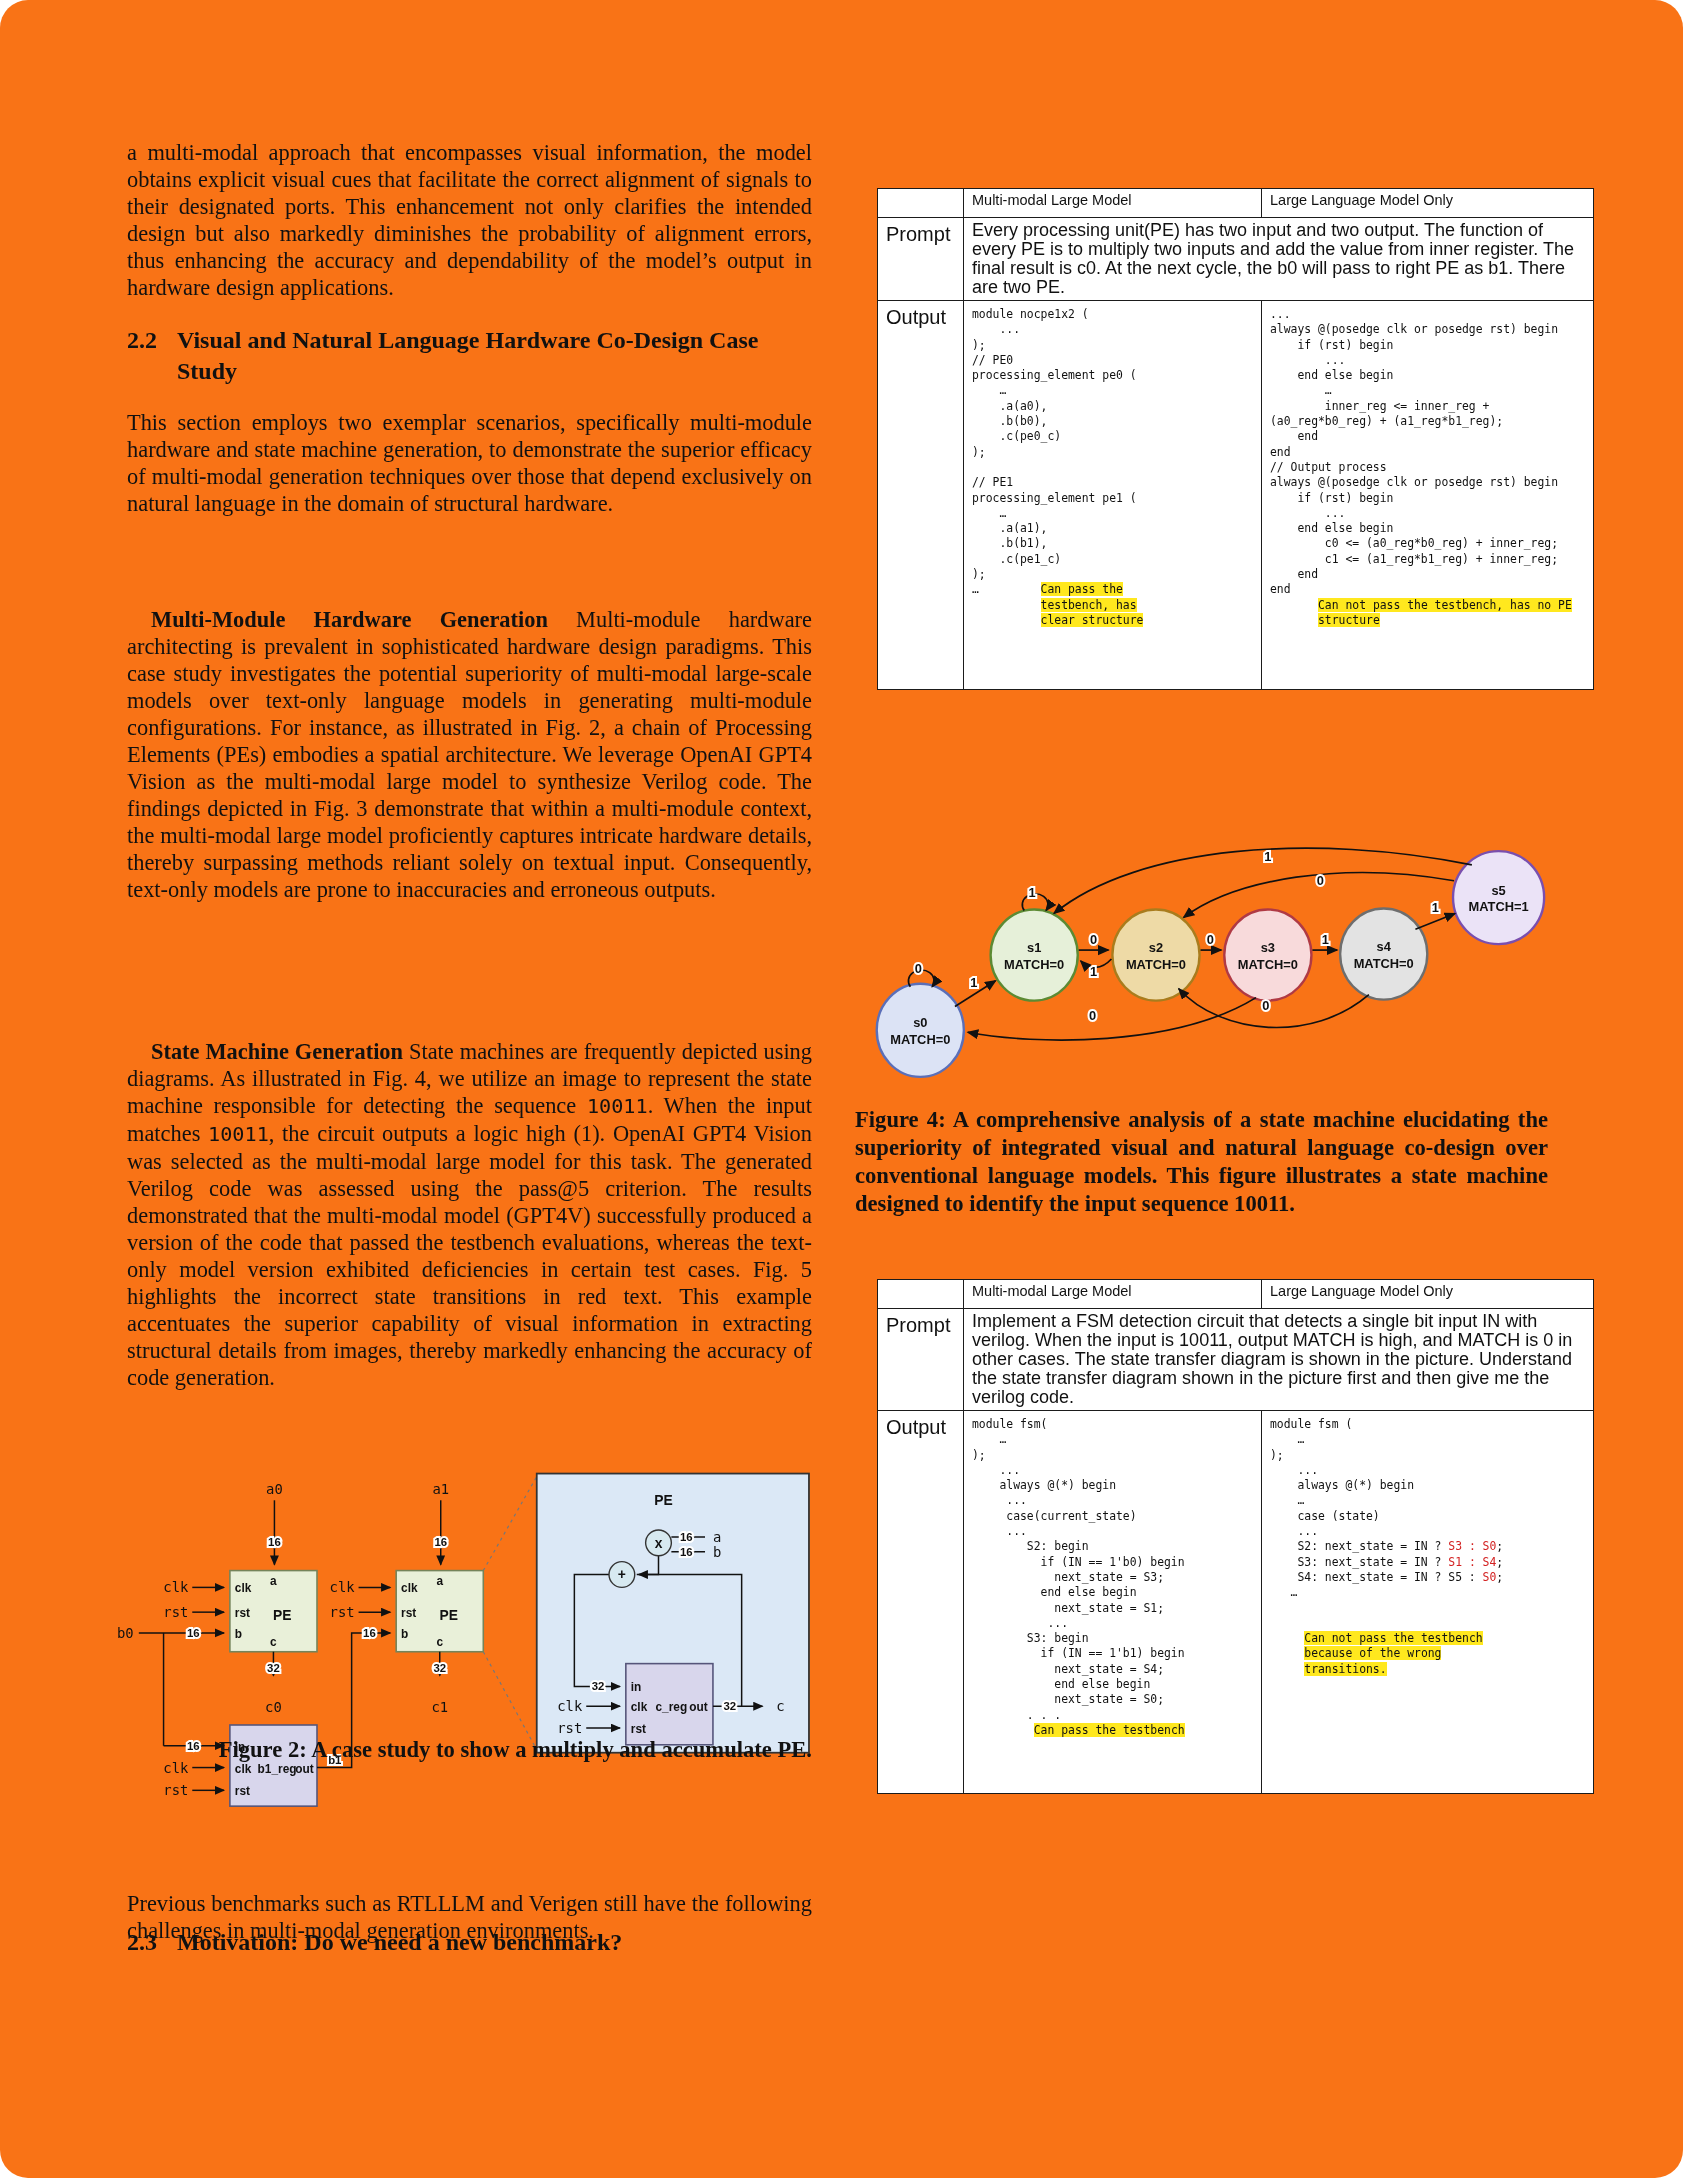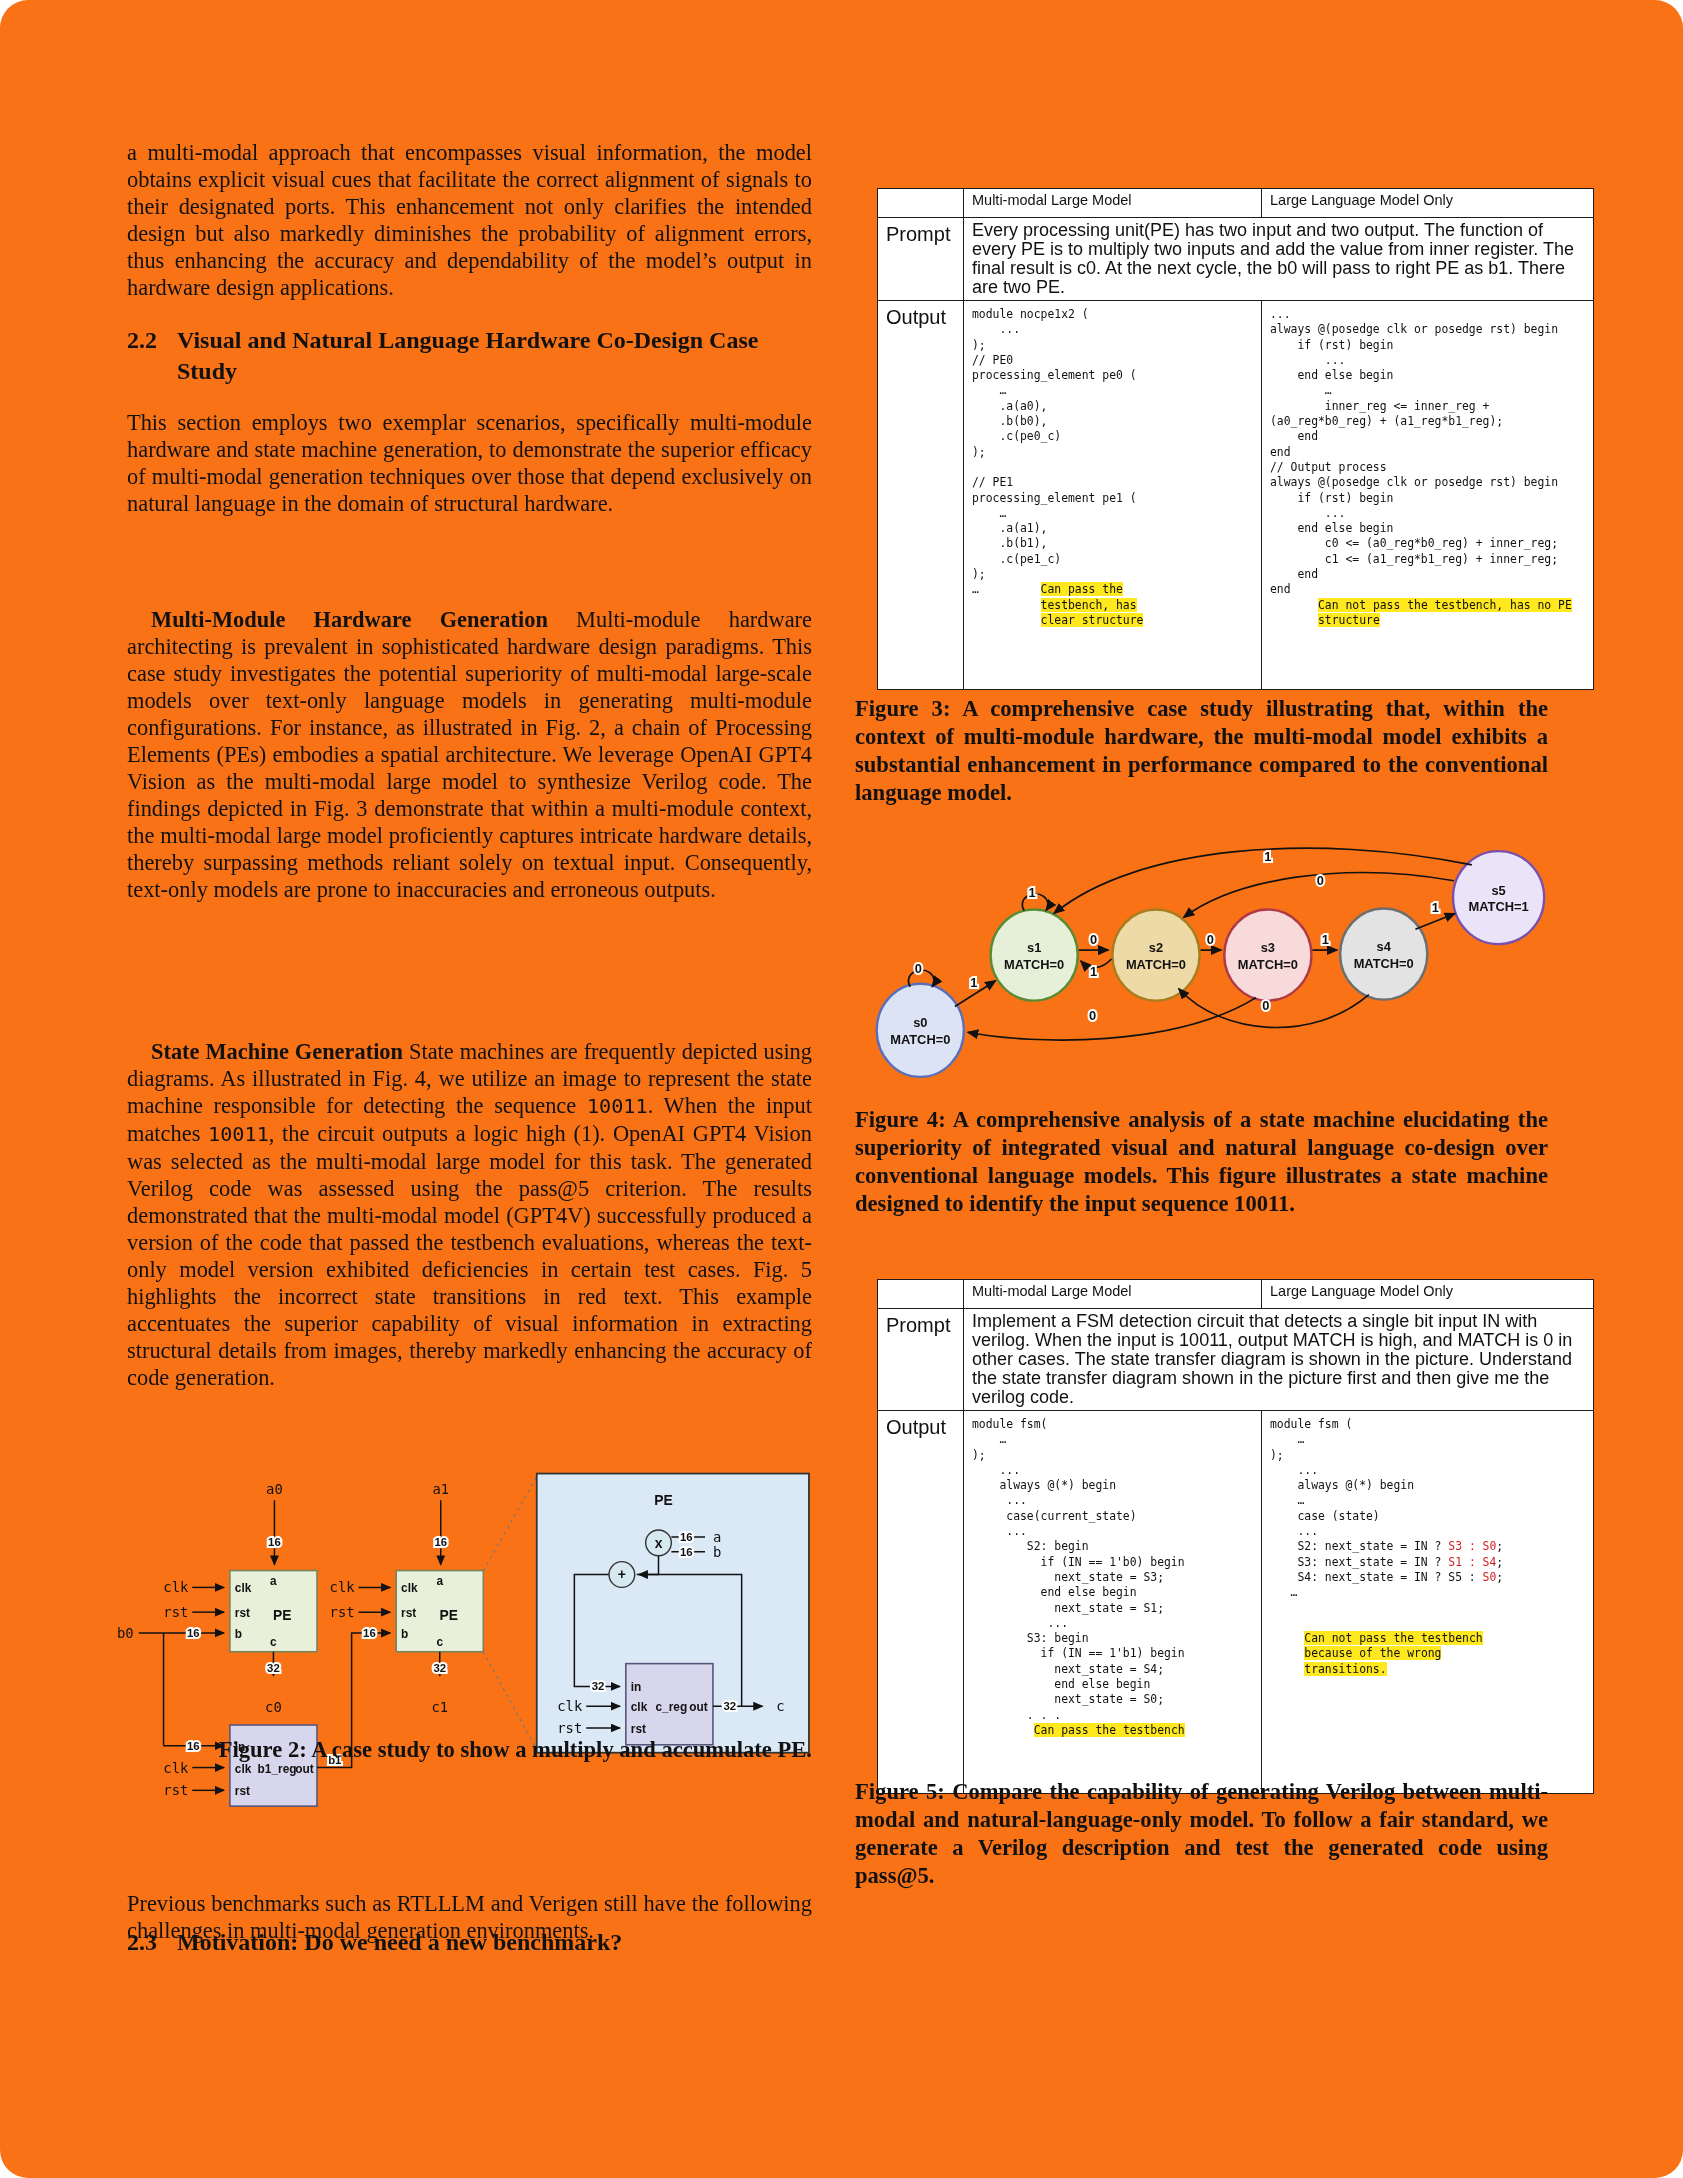--- a/index.html
+++ b/index.html
@@ -205,21 +205,20 @@
       <td class="rowlabel">Prompt</td>
       <td class="prompt" colspan="2">Every processing unit(PE) has two input and two output. The function of every PE is to multiply two inputs and add the value from inner register. The final result is c0. At the next cycle, the b0 will pass to right PE as b1. There are two PE.</td>
     </tr>
     <tr>
       <td class="rowlabel fig3-out">Output</td>
       <td class="codecell"><div class="code-line"><span>module nocpe1x2 (</span></div><div class="code-line"><span>    ...</span></div><div class="code-line"><span>);</span></div><div class="code-line"><span>// PE0</span></div><div class="code-line"><span>processing_element pe0 (</span></div><div class="code-line"><span>    …</span></div><div class="code-line"><span>    .a(a0),</span></div><div class="code-line"><span>    .b(b0),</span></div><div class="code-line"><span>    .c(pe0_c)</span></div><div class="code-line"><span>);</span></div><div class="code-line">&nbsp;</div><div class="code-line"><span>// PE1</span></div><div class="code-line"><span>processing_element pe1 (</span></div><div class="code-line"><span>    …</span></div><div class="code-line"><span>    .a(a1),</span></div><div class="code-line"><span>    .b(b1),</span></div><div class="code-line"><span>    .c(pe1_c)</span></div><div class="code-line"><span>);</span></div><div class="code-line"><span>…         </span><span class="hl">Can pass the</span></div><div class="code-line"><span>          </span><span class="hl">testbench, has</span></div><div class="code-line"><span>          </span><span class="hl">clear structure</span></div></td>
       <td class="codecell"><div class="code-line"><span>...</span></div><div class="code-line"><span>always @(posedge clk or posedge rst) begin</span></div><div class="code-line"><span>    if (rst) begin</span></div><div class="code-line"><span>        ...</span></div><div class="code-line"><span>    end else begin</span></div><div class="code-line"><span>        …</span></div><div class="code-line"><span>        inner_reg &lt;= inner_reg +</span></div><div class="code-line"><span>(a0_reg*b0_reg) + (a1_reg*b1_reg);</span></div><div class="code-line"><span>    end</span></div><div class="code-line"><span>end</span></div><div class="code-line"><span>// Output process</span></div><div class="code-line"><span>always @(posedge clk or posedge rst) begin</span></div><div class="code-line"><span>    if (rst) begin</span></div><div class="code-line"><span>        ...</span></div><div class="code-line"><span>    end else begin</span></div><div class="code-line"><span>        c0 &lt;= (a0_reg*b0_reg) + inner_reg;</span></div><div class="code-line"><span>        c1 &lt;= (a1_reg*b1_reg) + inner_reg;</span></div><div class="code-line"><span>    end</span></div><div class="code-line"><span>end</span></div><div class="code-line"><span>       </span><span class="hl">Can not pass the testbench, has no PE</span></div><div class="code-line"><span>       </span><span class="hl">structure</span></div></td>
     </tr>
   </tbody>
     </table>
-  <p class="caption cap3">Figure 3: A comprehensive case study illustrating that, within the context of multi-module hardware, the multi-modal model exhibits a substantial enhancement in performance compared to the conventional language model.</p>
 
   <div class="fsm-wrap">
     <svg id="fsm" width="709" height="244" viewBox="0 0 716 246">
       <defs>
         <marker id="arrF" markerWidth="8" markerHeight="8" refX="6.2" refY="3" orient="auto">
           <path d="M0,0 L7,3 L0,6 z" fill="#111"></path>
         </marker>
       </defs>
     <ellipse cx="72" cy="195" rx="44" ry="47" fill="#dce3f5" stroke="#5b6fb8" stroke-width="2.4"></ellipse>
         <ellipse cx="187" cy="119" rx="44" ry="46" fill="#e6f0d9" stroke="#5c8a33" stroke-width="2.4"></ellipse>
@@ -278,16 +277,15 @@
       <td class="rowlabel">Prompt</td>
       <td class="prompt" colspan="2">Implement a FSM detection circuit that detects a single bit input IN with verilog. When the input is 10011, output MATCH is high, and MATCH is 0 in other cases. The state transfer diagram is shown in the picture. Understand the state transfer diagram shown in the picture first and then give me the verilog code.</td>
     </tr>
     <tr>
       <td class="rowlabel fig5-out">Output</td>
       <td class="codecell"><div class="code-line"><span class="i">module</span><span> fsm(</span></div><div class="code-line"><span>    …</span></div><div class="code-line"><span>);</span></div><div class="code-line"><span>    ...</span></div><div class="code-line"><span>    always @(*) begin</span></div><div class="code-line"><span>     ...</span></div><div class="code-line"><span>     case(current_state)</span></div><div class="code-line"><span>     ...</span></div><div class="code-line"><span>        S2: begin</span></div><div class="code-line"><span>          if (IN == 1'b0) begin</span></div><div class="code-line"><span>            next_state = S3;</span></div><div class="code-line"><span>          end else begin</span></div><div class="code-line"><span>            next_state = S1;</span></div><div class="code-line"><span>           ...</span></div><div class="code-line"><span>        S3: begin</span></div><div class="code-line"><span>          if (IN == 1'b1) begin</span></div><div class="code-line"><span>            next_state = S4;</span></div><div class="code-line"><span>            end else begin</span></div><div class="code-line"><span>            next_state = S0;</span></div><div class="code-line"><span>        . . .</span></div><div class="code-line"><span>         </span><span class="hl">Can pass the testbench</span></div></td>
       <td class="codecell"><div class="code-line"><span class="i">module</span><span> fsm (</span></div><div class="code-line"><span>    …</span></div><div class="code-line"><span>);</span></div><div class="code-line"><span>    ...</span></div><div class="code-line"><span>    always @(*) begin</span></div><div class="code-line"><span>    …</span></div><div class="code-line"><span>    case (state)</span></div><div class="code-line"><span>    ...</span></div><div class="code-line"><span>    S2: next_state = IN ? </span><span class="red">S3 : S0</span><span>;</span></div><div class="code-line"><span>    S3: next_state = IN ? </span><span class="red">S1 : S4</span><span>;</span></div><div class="code-line"><span>    S4: next_state = IN ? S5 : </span><span class="red">S0</span><span>;</span></div><div class="code-line"><span>   …</span></div><div class="code-line">&nbsp;</div><div class="code-line">&nbsp;</div><div class="code-line"><span>     </span><span class="hl">Can not pass the testbench</span></div><div class="code-line"><span>     </span><span class="hl">because of the wrong</span></div><div class="code-line"><span>     </span><span class="hl">transitions.</span></div></td>
     </tr>
   </tbody>
     </table>
-  <p class="caption cap5">Figure 5: Compare the capability of generating Verilog between multi-modal and natural-language-only model. To follow a fair standard, we generate a Verilog description and test the generated code using pass@5.</p>
 
 </div>
 
 
 </body></html>

